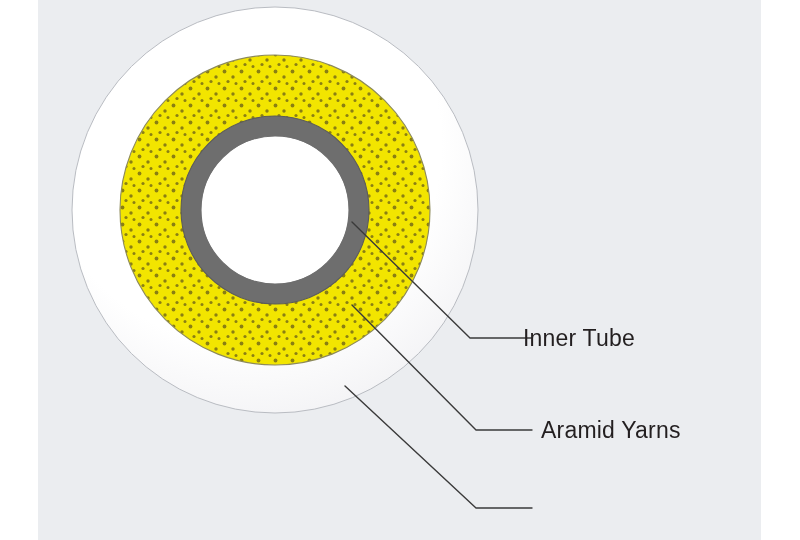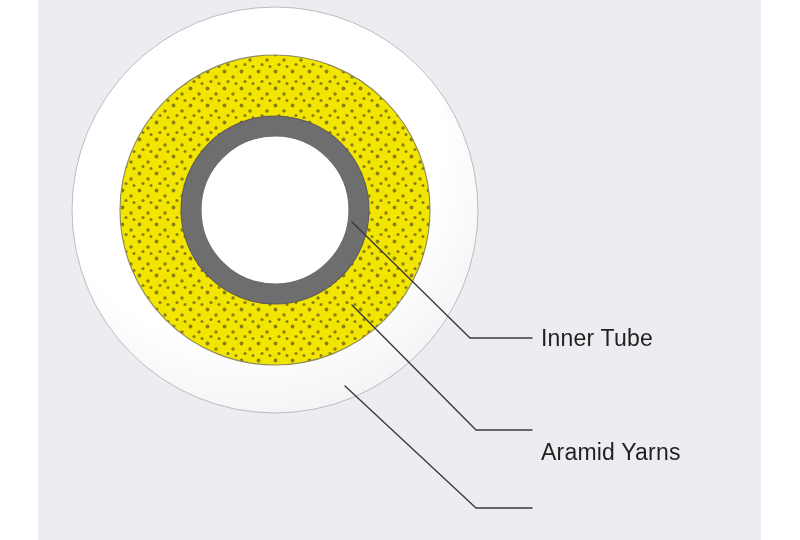--- a/index.html
+++ b/index.html
@@ -76,16 +76,16 @@
         <circle cx="275" cy="210" r="94" fill="#6e6e6e" stroke="#5b5b5b" stroke-width="1.1"></circle>
         <circle cx="275" cy="210" r="74" fill="#ffffff" stroke="#6e6e6e" stroke-width="1.1"></circle>
       </g>
     <g id="leader-group">
         <path d="M 352 222 L 470 338 L 532 338" fill="none" stroke="#3a3a3a" stroke-width="1.4" stroke-linecap="round" stroke-linejoin="round"></path>
         <path d="M 352 305 L 476 430 L 532 430" fill="none" stroke="#3a3a3a" stroke-width="1.4" stroke-linecap="round" stroke-linejoin="round"></path>
         <path d="M 345 386 L 476 508 L 532 508" fill="none" stroke="#3a3a3a" stroke-width="1.4" stroke-linecap="round" stroke-linejoin="round"></path>
       </g>
   </svg>
 
-  <div class="layer-label" style="left: 541px; top: 338px; transform: translateY(-50%);">Inner Tube</div>
-  <div class="layer-label" style="left: 541px; top: 452px; transform: translateY(-50%);">Aramid Yarns</div>
+  <div class="layer-label" style="left: 523px; top: 338px; transform: translateY(-50%);">Inner Tube</div>
+  <div class="layer-label" style="left: 541px; top: 430px; transform: translateY(-50%);">Aramid Yarns</div>
 
 </div>
 
 </body></html>

